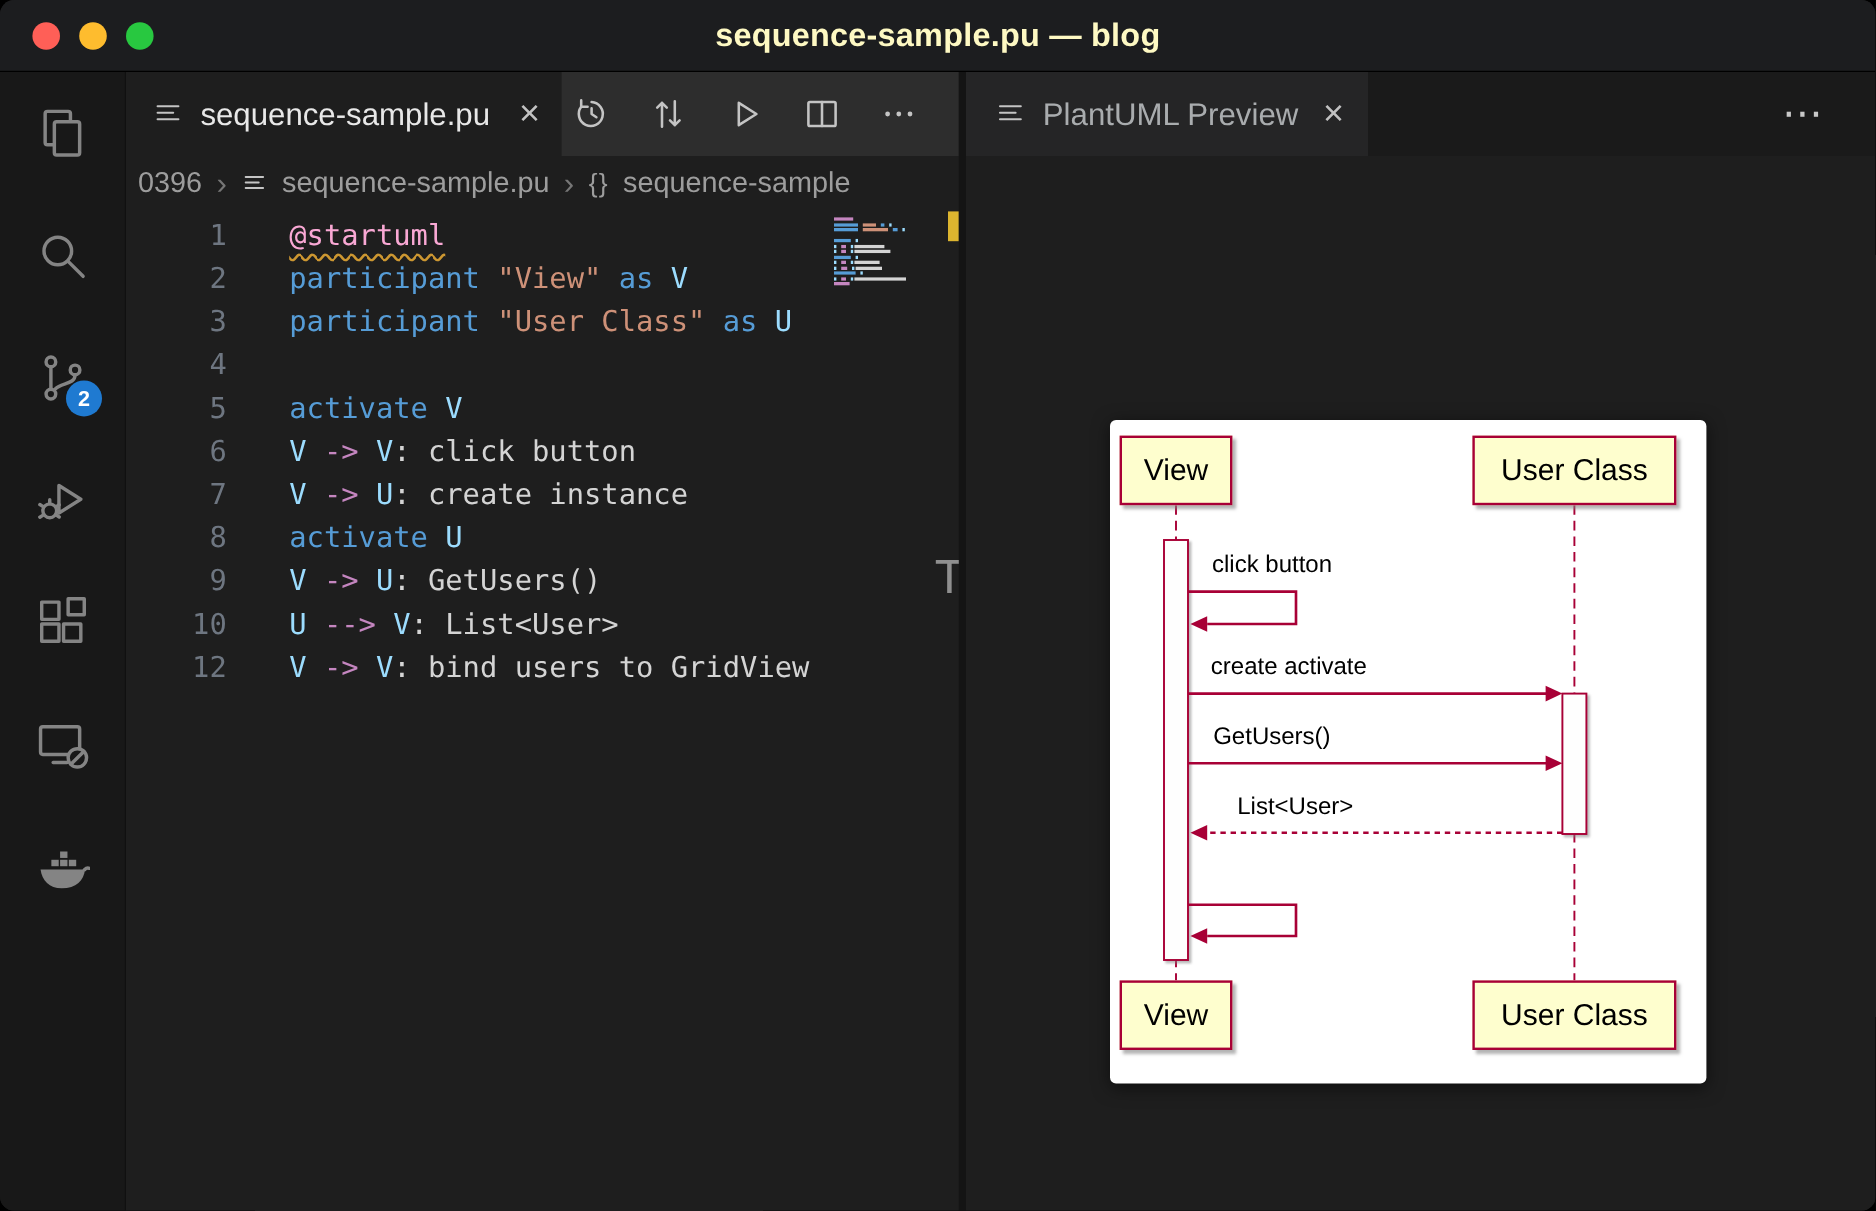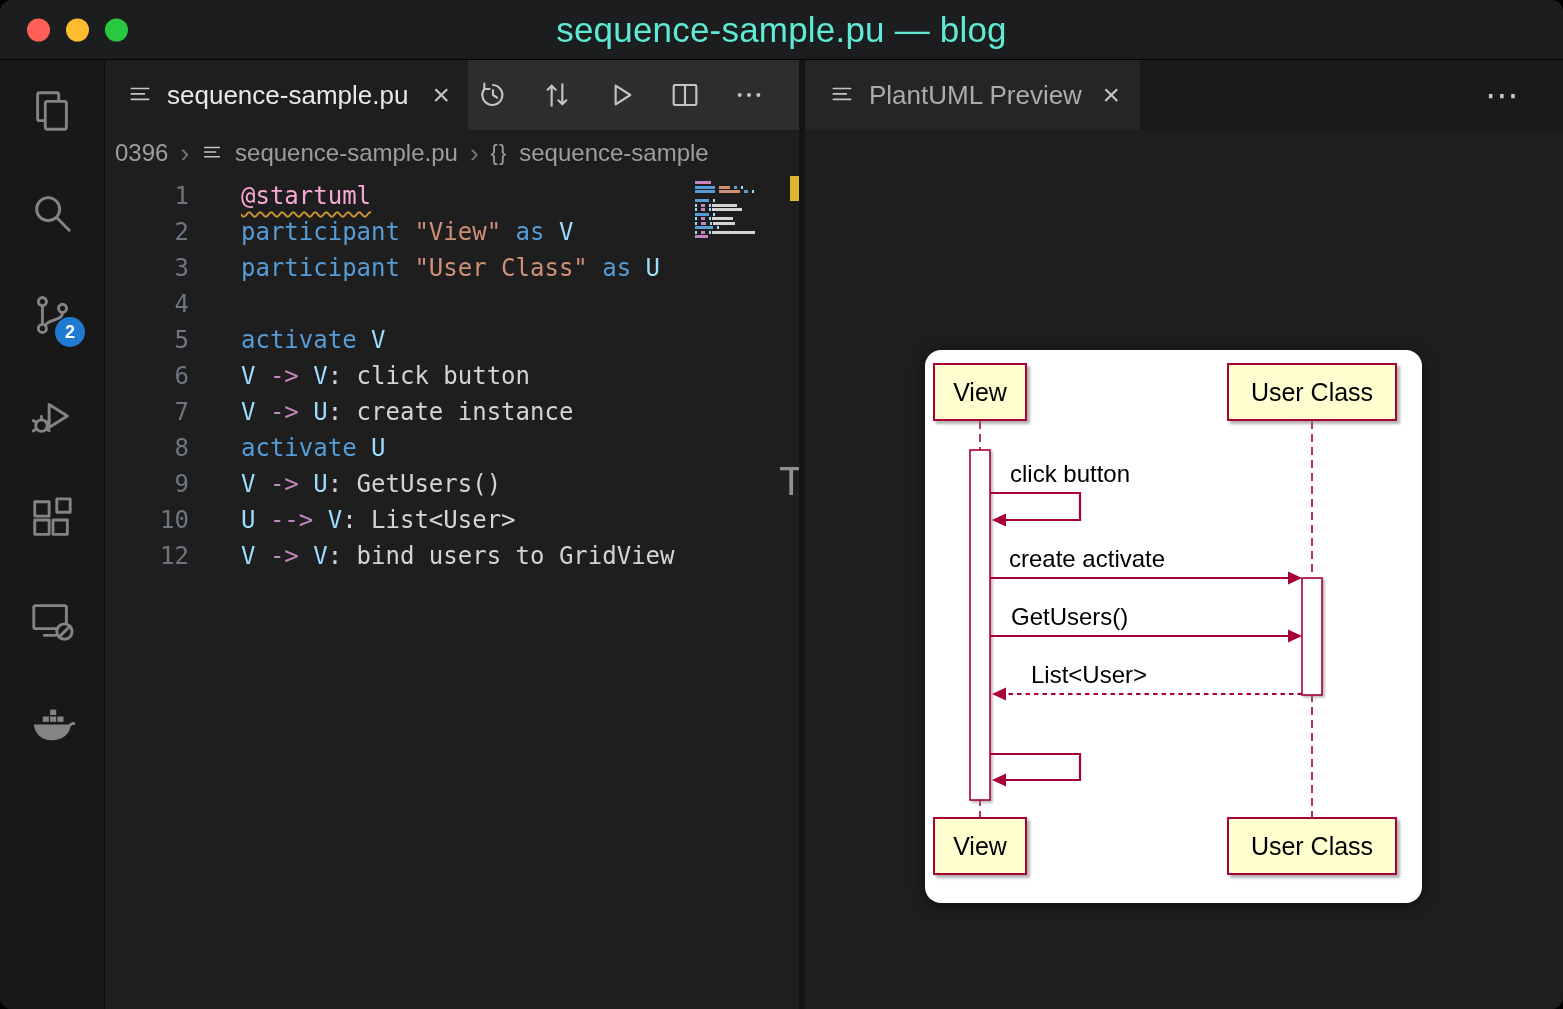--- a/index.html
+++ b/index.html
@@ -2,21 +2,21 @@
 <html style="--uml: #A80036; --uml-fill: #FEFECE;"><head>
 <meta charset="utf-8">
 <style>
 *{margin:0;padding:0;box-sizing:border-box}
 html,body{background:#000}
 body{width:1563px;height:1009px;font-family:"Liberation Sans",sans-serif;overflow:hidden}
 .window{width:1563px;height:1009px;border-radius:12px;overflow:hidden;background:#1e1e1e;display:flex;flex-direction:column}
 .titlebar{height:60px;flex:0 0 60px;background:#1c1d1f;display:flex;align-items:center;justify-content:center;position:relative;border-bottom:1px solid #000}
 .traffic{position:absolute;left:27px;top:50%;transform:translateY(-50%);display:flex;gap:16px}
 .traffic-dot{width:23px;height:23px;border-radius:50%}
-.window-title{color:#5eead4;font-size:35px;font-weight:400;letter-spacing:.2px}
+.window-title{color:#fef9c3;font-size:27px;font-weight:700;letter-spacing:.2px}
 .main{flex:1;display:flex;min-height:0}
 .activity-bar{width:105px;flex:0 0 105px;background:#181818;border-right:1px solid #101010;display:flex;flex-direction:column;align-items:center;padding-top:27px}
 .ab-item{width:48px;height:48px;margin-bottom:54px;position:relative;display:flex;align-items:center;justify-content:center}
 .ab-item svg{width:46px;height:46px}
 .st{fill:none;stroke:#848484;stroke-width:1.5;stroke-linecap:round;stroke-linejoin:round}
 .fill-bg{fill:#181818}
 .docker-fill{fill:#848484}
 .ab-badge{position:absolute;right:-9px;bottom:-8px;min-width:30px;height:30px;border-radius:50%;color:#fff;font-size:18px;font-weight:700;display:flex;align-items:center;justify-content:center}
 .editor-group{width:694px;flex:0 0 694px;display:flex;flex-direction:column;background:#1e1e1e;min-height:0}
 .tab-strip{height:70px;flex:0 0 70px;background:#2d2d2d;display:flex}
@@ -47,29 +47,29 @@
 .ruler-marker{position:absolute;left:685px;top:0;width:9px;height:25px}
 .stray-t{position:absolute;left:674px;top:283px;font-size:40px;color:#8f8f8f;z-index:5;font-family:"Liberation Sans",sans-serif}
 .divider{width:6px;flex:0 0 6px;background:#141414;cursor:col-resize}
 .preview-panel{flex:1;display:flex;flex-direction:column;background:#1e1e1e;min-width:0}
 .preview-tabstrip{height:70px;flex:0 0 70px;background:#1a1a1a;display:flex;align-items:center}
 .preview-tab{width:335px;height:70px;background:#252526;display:flex;align-items:center;gap:14px;padding:0 16px 0 24px}
 .preview-tab svg{width:26px;height:26px;flex:0 0 auto}
 .preview-tab-label{color:#a9acae;font-size:26px;flex:1;white-space:nowrap}
 .preview-more{margin-left:auto;margin-right:44px;color:#c8c8c8;font-size:34px;font-family:"DejaVu Sans",sans-serif}
 .preview-content{flex:1;position:relative}
-.diagram-card{position:absolute;left:120px;top:220px;width:497px;height:553px;background:#ffffff;border-radius:16px;box-shadow:0 3px 14px rgba(0,0,0,.5)}
+.diagram-card{position:absolute;left:120px;top:220px;width:497px;height:553px;background:#ffffff;border-radius:5px;box-shadow:0 3px 14px rgba(0,0,0,.5)}
 .uml-svg{position:absolute;left:0;top:0}
 .lifeline{stroke:var(--uml);stroke-width:1.6;stroke-dasharray:8 5;fill:none}
 .activation{fill:#fefefe;stroke:var(--uml);stroke-width:1.6;filter:drop-shadow(2.5px 2.5px 1px rgba(130,130,130,.55))}
 .msg{stroke:var(--uml);stroke-width:2.2;fill:none}
 .msg.dashed{stroke-dasharray:4.5 4}
 .head{fill:var(--uml);stroke:none}
 .p-box{position:absolute;background:var(--uml-fill);border:2.2px solid var(--uml);box-shadow:3px 3px 2.5px rgba(130,130,130,.6);display:flex;align-items:center;justify-content:center;font-size:25px;color:#000}
-.msg-label{position:absolute;font-size:24px;color:#000;white-space:nowrap}
+.msg-label{position:absolute;font-size:20px;color:#000;white-space:nowrap}
 </style>
 </head>
 <body>
 
 <div class="window">
 
   <div class="titlebar">
     <div class="traffic">
       <span class="traffic-dot" style="background: rgb(255, 95, 87);"></span>
       <span class="traffic-dot" style="background: rgb(254, 188, 46);"></span>

